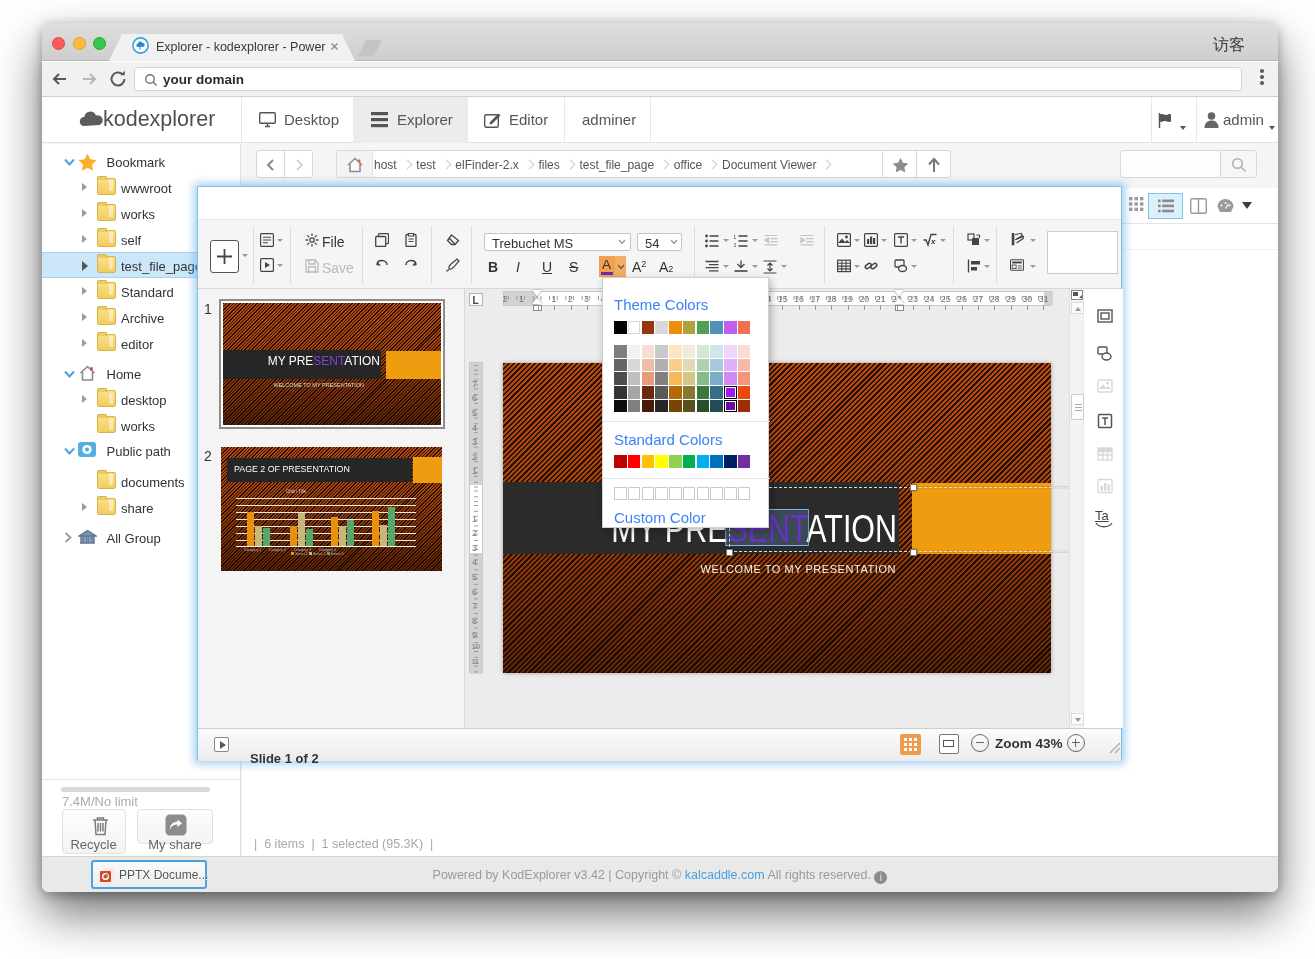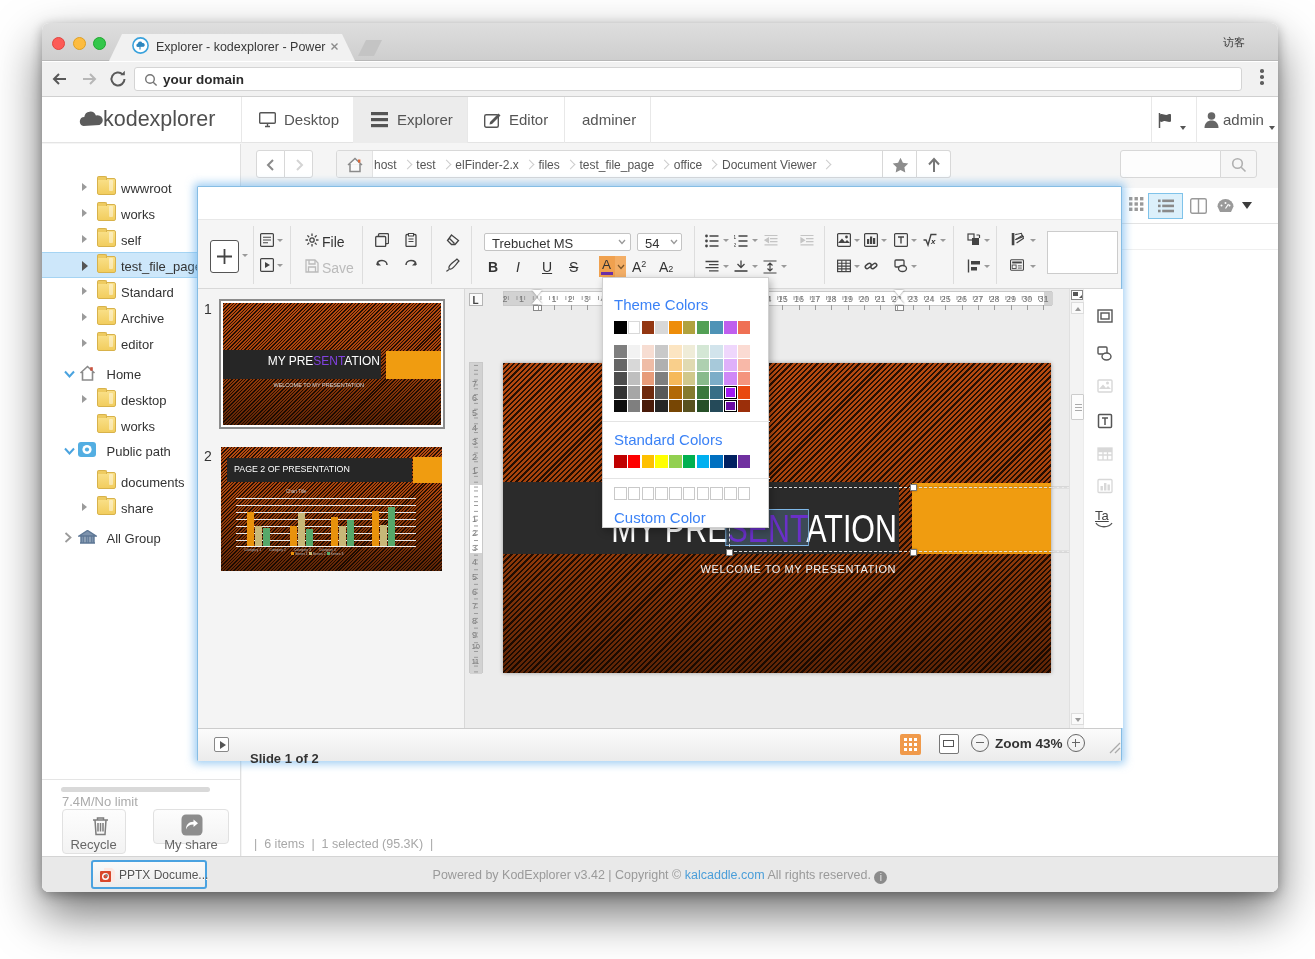--- a/index.html
+++ b/index.html
@@ -9,21 +9,21 @@
 #browser { position:absolute; left:42px; top:23px; width:1236px; height:869px; border-radius:7px;
   box-shadow: 0 22px 48px rgba(0,0,0,.55), 0 3px 12px rgba(0,0,0,.3); background:#fff; }
 #browser-in { position:absolute; inset:0; border-radius:7px; overflow:hidden; }
 
 #titlebar { position:absolute; left:0; top:0; width:100%; height:38px; background:linear-gradient(#dedede,#cecece); border-bottom:1px solid #b8b8b8;}
 .tl { position:absolute; top:14px; width:13px; height:13px; border-radius:50%; }
 #tab { position:absolute; left:67px; top:11px; width:246px; height:27px; background:#f1f1f1;
   clip-path: polygon(0 100%, 13px 0, calc(100% - 13px) 0, 100% 100%); }
 #tabtitle { position:absolute; left:114px; top:17px; font-size:12.5px; color:#383838; width:170px; white-space:nowrap; overflow:hidden; }
 #newtab { position:absolute; left:316px; top:17px; width:24px; height:16px; background:#c4c4c4; clip-path: polygon(8px 0, 100% 0, calc(100% - 8px) 100%, 0 100%); }
-#guest { position:absolute; right:33px; top:12px; font-size:11px; color:#3a3a3a; }
+#guest { position:absolute; right:33px; top:12px; font-size:16px; color:#3a3a3a; }
 
 #chromebar { position:absolute; left:0; top:39px; width:100%; height:35px; background:#f1f1f1; border-bottom:1px solid #d0d0d0; }
 #urlbar { position:absolute; left:92px; top:5px; width:1108px; height:24px; background:#fff; border:1px solid #d4d4d4; border-radius:3px; }
 #urltext { position:absolute; left:28px; top:3.5px; font-size:13.5px; font-weight:600; color:#2b2b2b; }
 
 #page { position:absolute; left:0; top:74px; width:1236px; height:795px; background:#f5f5f5; }
 #navbar { position:absolute; left:0; top:0; width:100%; height:46px; background:#fff; border-bottom:1px solid #e4e4e4; }
 .navsep { position:absolute; top:0; width:1px; height:46px; background:#e8e8e8; }
 .navitem { position:absolute; top:0; height:46px; font-size:15px; color:#555; }
 #sidebar { position:absolute; left:0; top:47px; width:199px; height:712px; background:#fff; border-right:1px solid #e0e0e0; }
@@ -159,20 +159,29 @@
       <svg class="abs" style="left:1162px; top:15px;" width="15" height="16" viewBox="0 0 15 16">
               <circle cx="7.5" cy="4" r="3.8" fill="#666"></circle>
               <path d="M0.5 16 c0-5 3-7.5 7-7.5 s7 2.5 7 7.5 z" fill="#666"></path>
             </svg>
       <div class="navitem" style="left:1181px; line-height:46px; color:#555;">admin</div>
       <div class="abs" style="left:1227px; top:21px;"><span class="caret" style="border-top-color:#555;"></span></div>
     </div>
     <div id="sidebar">
       <div id="selrow"></div>
 
+      <div class="trow" style="top:4.5px;">
+        <svg class="abs" style="left:22px; top:9px;" width="11" height="8" viewBox="0 0 11 8">
+                <path d="M1 1.5 L5.5 6.5 L10 1.5" stroke="#4aa3df" stroke-width="2" fill="none"></path>
+              </svg>
+        <svg class="abs" style="left:36px; top:4px;" width="19" height="18" viewBox="0 0 19 18">
+                <path d="M9.5 0.5 L12.3 6.2 L18.6 7.1 L14 11.5 L15.1 17.7 L9.5 14.8 L3.9 17.7 L5 11.5 L0.4 7.1 L6.7 6.2 Z" fill="#fbaf2c"></path>
+              </svg>
+        <div class="lbl" style="left:64.5px;">Bookmark</div>
+      </div>
       <div class="trow" style="top:30.5px;">
               <span class="chev"></span>
               <span class="fold"></span>
               <div class="lbl" style="left:79px;">wwwroot</div>
             </div>
       <div class="trow" style="top:56.5px;">
               <span class="chev"></span>
               <span class="fold"></span>
               <div class="lbl" style="left:79px;">works</div>
             </div>
@@ -252,21 +261,21 @@
 
       <div class="abs" style="left:0; top:635px; width:198px; height:1px; background:#e5e5e5;"></div>
       <div class="abs" style="left:19px; top:643px; width:149px; height:4.5px; border-radius:3px; background:#d9d9d9;"></div>
       <div class="abs" style="left:20px; top:650px; font-size:13px; color:#ababab;">7.4M/No limit</div>
       <div class="abs" style="left:19.5px; top:665px; width:64px; height:45px; background:linear-gradient(#fdfdfd,#f3f3f3); border:1px solid #e1e1e1; border-radius:4px;">
         <svg class="abs" style="left:28px; top:5px;" width="19" height="21" viewBox="0 0 19 21">
                 <path d="M2 5 h15 M6.5 5 v-2 h6 v2 M4 5 l1 14.5 h9 l1-14.5 M7 8 v8.5 M9.5 8 v8.5 M12 8 v8.5" stroke="#7d7d7d" stroke-width="1.5" fill="none"></path>
               </svg>
         <div class="abs" style="left:0; top:27px; width:100%; text-align:center; font-size:13px; color:#666;">Recycle</div>
       </div>
-      <div class="abs" style="left:111px; top:665px; width:76px; height:35px; background:linear-gradient(#fdfdfd,#f3f3f3); border:1px solid #e1e1e1; border-radius:4px;">
+      <div class="abs" style="left:95px; top:665px; width:76px; height:35px; background:linear-gradient(#fdfdfd,#f3f3f3); border:1px solid #e1e1e1; border-radius:4px;">
         <svg class="abs" style="left:27px; top:4px;" width="22" height="22" viewBox="0 0 22 22">
                 <rect x="0.5" y="0.5" width="21" height="21" rx="4.5" fill="#8d8d8d"></rect>
                 <path d="M12.5 5.5 L17 9.2 L12.5 13 V10.6 C8.5 10.6 6.3 12.5 5 15.5 C5 11 7.5 7.9 12.5 7.8 Z" fill="#fff"></path>
               </svg>
         <div class="abs" style="left:0; top:27px; width:100%; text-align:center; font-size:13px; color:#666;">My share</div>
       </div>
     </div>
     <div id="crumbbar">
 
       <div class="btnbox" style="left:14px; top:6px; width:29px; height:28px; border-radius:3px 0 0 3px;">

